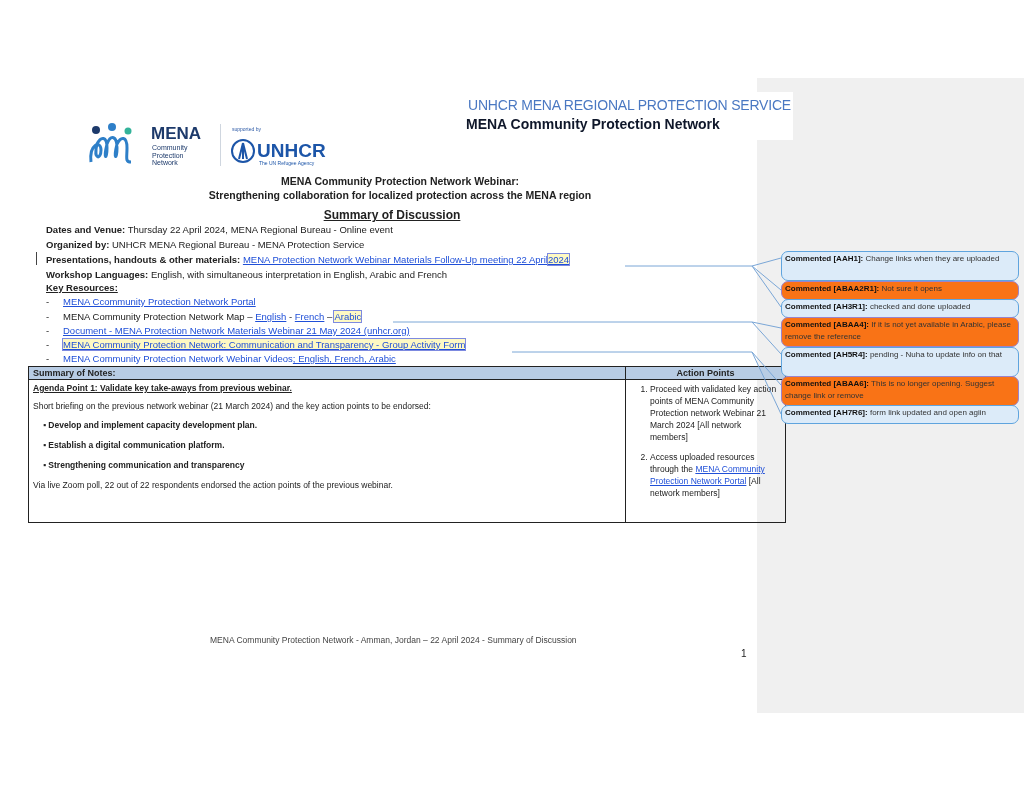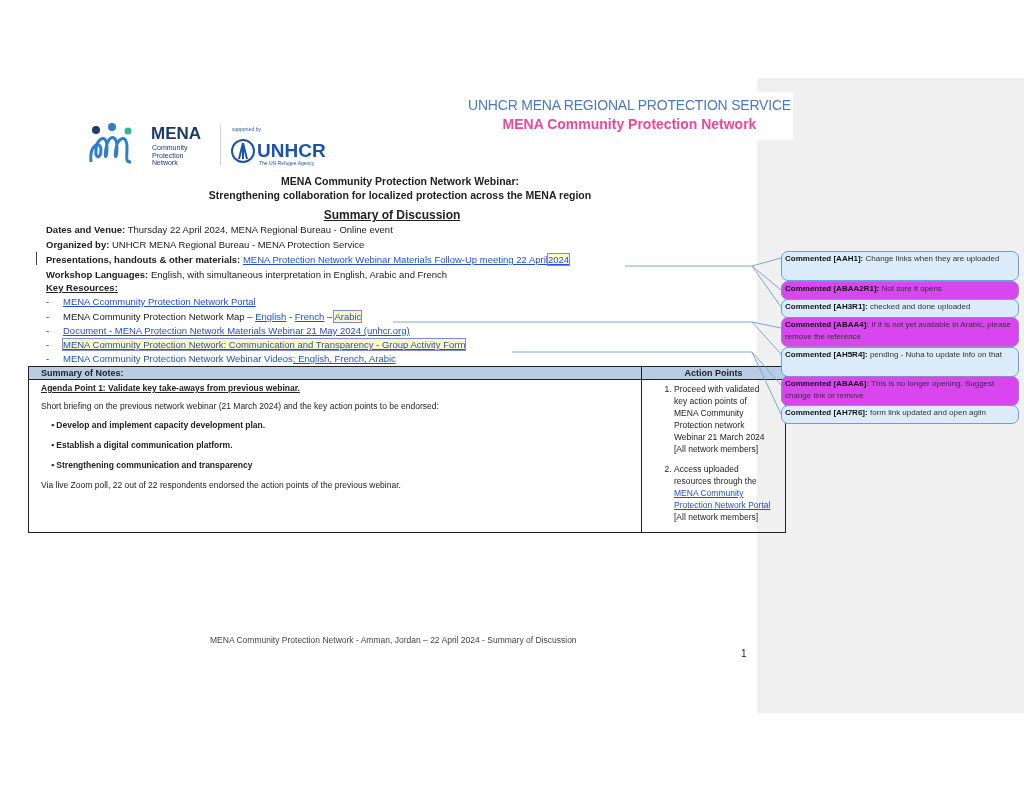--- a/index.html
+++ b/index.html
@@ -1,52 +1,52 @@
 <!DOCTYPE html>
 <html><head>
 <meta charset="utf-8">
 <style>
   html, body { margin:0; padding:0; }
   body { width:1024px; height:791px; background:#ffffff; position:relative; overflow:hidden;
          font-family:"Liberation Sans", sans-serif; color:#111; }
   .pane { position:absolute; left:757px; top:78px; width:267px; height:635px; background:#f0f0f0; }
   .hdr-box { position:absolute; left:466px; top:92px; width:327px; height:48px; background:#fff; }
   .hdr1 { position:absolute; left:466px; top:97px; width:327px; text-align:center; font-size:14px; color:#4a78c2; letter-spacing:-0.2px; }
-  .hdr2 { position:absolute; left:466px; top:116px; width:327px; text-align:center; font-size:14px; font-weight:bold; color:#ec4899; }
+  .hdr2 { position:absolute; left:466px; top:116px; width:327px; font-size:14px; font-weight:bold; color:#0f172a; }
   .logo { position:absolute; left:87px; top:120px; width:270px; height:50px; }
   .logo .mena-t { position:absolute; left:64px; top:4px; font-size:17px; font-weight:bold; color:#1d3a6b; }
   .logo .mena-s { position:absolute; left:65px; top:24px; font-size:7px; line-height:7.5px; color:#1d3a6b; }
   .logo .vdiv { position:absolute; left:133px; top:4px; width:1px; height:42px; background:#cfd6df; }
   .logo .sup { position:absolute; left:145px; top:6px; font-size:5px; color:#2d5aa6; }
   .logo .unhcr { position:absolute; left:170px; top:20px; font-size:19px; font-weight:bold; color:#1c55a8; }
   .logo .unhcr-s { position:absolute; left:172px; top:40px; font-size:5px; color:#1c55a8; }
   .title { position:absolute; left:100px; top:174px; width:600px; text-align:center; font-size:10.5px; font-weight:bold; line-height:14px; color:#222; }
   .summ { position:absolute; left:92px; top:208px; width:600px; text-align:center; font-size:12px; font-weight:bold; text-decoration:underline; color:#222; }
   .meta { position:absolute; left:46px; font-size:9.5px; color:#222; white-space:nowrap; }
   .meta b { font-weight:bold; }
   .lnk { color:#1f4fd8; text-decoration:underline; }
   .hl { background:#fef9c3; outline:1px solid #7d8ae0; }
   .caret { position:absolute; left:36px; top:252px; width:1px; height:13px; background:#444; }
   .res { position:absolute; left:46px; font-size:9.5px; color:#222; white-space:nowrap; }
   .res .dash { display:inline-block; width:17px; }
   .ul { text-decoration:underline; font-weight:bold; }
   table.notes { position:absolute; left:28px; top:366px; width:758px; border-collapse:collapse; font-size:8.5px; color:#222; }
-  table.notes td, table.notes th { border:1.5px solid #222; vertical-align:top; padding:1px 12px; }
+  table.notes td, table.notes th { border:1.5px solid #222; vertical-align:top; padding:1px 4px; }
   table.notes th { background:#b8cce4; font-weight:bold; text-align:left; font-size:9px; height:10px; }
   table.notes th.ap { text-align:center; }
   .c1 { width:588px; height:140px; }
   .c1 p { margin:2px 0 9px 0; }
   .c1 .bul { margin:0 0 10px 10px; font-weight:bold; }
   .c2 ol { margin:0; padding-left:20px; }
   .c2 li { margin:2px 0 8px 0; line-height:12px; }
   .foot { position:absolute; left:210px; top:635px; font-size:8.5px; color:#444; }
   .pnum { position:absolute; left:741px; top:648px; font-size:10px; color:#222; }
   .cm { position:absolute; left:781px; width:238px; border:1.5px solid #5fa4de; border-radius:7px; font-size:8px; line-height:12px; padding:1px 3px; box-sizing:border-box; color:#333; }
   .cm.blue { background:#dcebf9; }
-  .cm.pink { background:#d946ef; border-color:#9a83cc; }
+  .cm.pink { background:#f97316; border-color:#9a83cc; }
   .cm b { color:#111; }
   svg.lines { position:absolute; left:0; top:0; width:1024px; height:791px; pointer-events:none; }
 </style>
 </head>
 <body>
 
 <div class="pane"></div>
 
 <div class="hdr-box"></div>
 <div class="hdr1">UNHCR MENA REGIONAL PROTECTION SERVICE</div>

